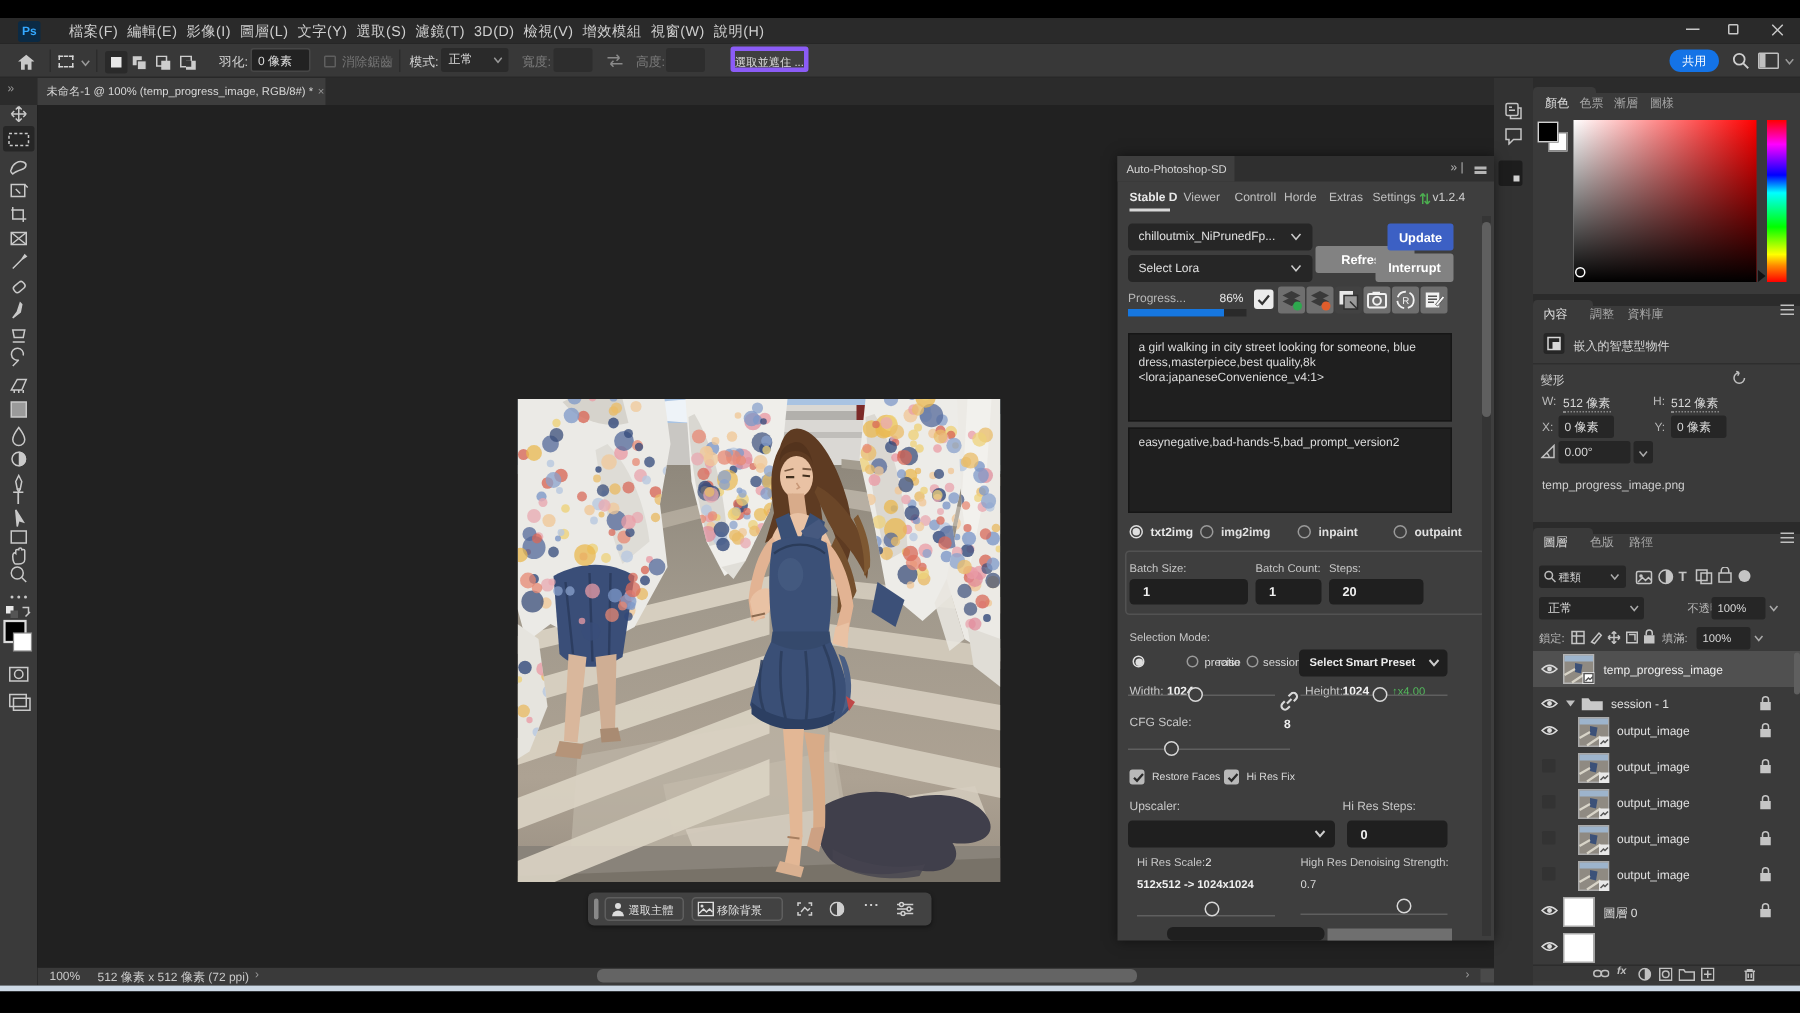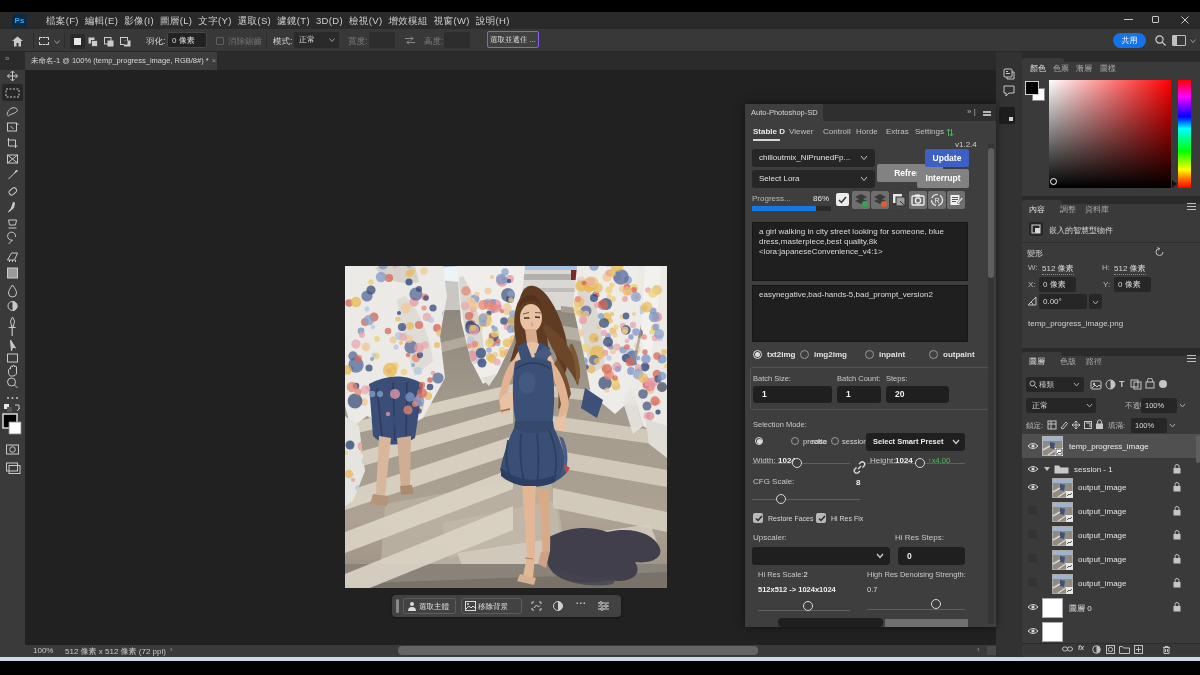--- a/index.html
+++ b/index.html
@@ -55,21 +55,21 @@
 <svg class="abs" style="left:329px;top:38px;" width="6" height="5">
       <path d="M0.5,0.5 L3,3.5 L5.5,0.5" stroke="#999" fill="none"></path>
     </svg>
 <div class="abs" style="left:348px;top:36px;color:#7c7c7c;font-size:8.5px;">寬度:</div>
 <div class="abs" style="left:369px;top:32px;width:26px;height:16px;background:#2d2d2d;border-radius:2px;"></div>
 <svg class="abs" style="left:404px;top:36px;" width="12" height="9">
       <path d="M1,2.5 h8 M9,2.5 l-2,-2 M9,2.5 l-2,2 M11,6.5 h-8 M3,6.5 l2,-2 M3,6.5 l2,2" stroke="#8a8a8a" fill="none"></path>
     </svg>
 <div class="abs" style="left:424px;top:36px;color:#7c7c7c;font-size:8.5px;">高度:</div>
 <div class="abs" style="left:444px;top:32px;width:26px;height:16px;background:#2d2d2d;border-radius:2px;"></div>
-<div class="abs" style="left:487px;top:31px;width:52px;height:17px;background:#404040;border:1px solid #8b5cf6;border-radius:2px;color:#ddd;font-size:7.5px;line-height:16px;text-align:center;">選取並遮住 ...</div>
+<div class="abs" style="left:487px;top:31px;width:52px;height:17px;background:#404040;border:3px solid #8b5cf6;border-radius:2px;color:#ddd;font-size:7.5px;line-height:16px;text-align:center;">選取並遮住 ...</div>
 <div class="abs" style="left:1113px;top:33px;width:33px;height:15px;background:#1473e6;border-radius:8px;color:#fff;font-size:8px;line-height:15px;text-align:center;">共用</div>
 <svg class="abs" style="left:1155px;top:35px;" width="11" height="11">
       <circle cx="4.5" cy="4.5" r="3.6" stroke="#cfcfcf" fill="none" stroke-width="1.2"></circle>
       <path d="M7.2,7.2 L10.5,10.5" stroke="#cfcfcf" stroke-width="1.2"></path>
     </svg>
 <div class="abs" style="left:1172px;top:35px;width:14px;height:11px;border:1px solid #c0c0c0;border-radius:1px;"></div>
 <div class="abs" style="left:1173px;top:36px;width:4px;height:9px;background:#c0c0c0;"></div>
 <svg class="abs" style="left:1190px;top:39px;" width="6" height="5">
       <path d="M0.5,0.5 L3,3.5 L5.5,0.5" stroke="#999" fill="none"></path>
     </svg>
@@ -1004,21 +1004,21 @@
 <div class="abs" style="left:8px;top:35px;width:27px;height:2px;background:#d8d8d8;"></div>
 <div class="abs" style="left:44px;top:23px;color:#c0c0c0;font-size:8px;">Viewer</div>
 <div class="abs" style="left:78px;top:23px;color:#c0c0c0;font-size:8px;">ControlI</div>
 <div class="abs" style="left:111px;top:23px;color:#c0c0c0;font-size:8px;">Horde</div>
 <div class="abs" style="left:141px;top:23px;color:#c0c0c0;font-size:8px;">Extras</div>
 <div class="abs" style="left:170px;top:23px;color:#c0c0c0;font-size:8px;">Settings</div>
 <svg class="abs" style="left:201px;top:24px;" width="8" height="9">
         <path d="M2.5,8 V1 M2.5,1 L0.8,3 M2.5,1 L4.2,3" stroke="#4caf50" fill="none"></path>
         <path d="M5.5,1 V8 M5.5,8 L3.8,6 M5.5,8 L7.2,6" stroke="#4caf50" fill="none"></path>
       </svg>
-<div class="abs" style="left:210px;top:36px;color:#cfcfcf;font-size:8px;">v1.2.4</div>
+<div class="abs" style="left:210px;top:23px;color:#cfcfcf;font-size:8px;">v1.2.4</div>
 <div class="abs" style="left:7px;top:45px;width:123px;height:18px;background:#262626;border-radius:3px;color:#e0e0e0;font-size:8px;line-height:18px;padding-left:7px;">chilloutmix_NiPrunedFp...</div>
 <svg class="abs" style="left:115px;top:51px;" width="8" height="6">
         <path d="M1,1 L4,4.5 L7,1" stroke="#ccc" fill="none"></path>
       </svg>
 <div class="abs" style="left:132px;top:45px;width:66px;height:18px;background:#828282;border-radius:2px;color:#fff;font-size:8.5px;font-weight:bold;line-height:18px;text-align:center;margin-top:15px;">Refresh</div>
 <div class="abs" style="left:180px;top:45px;width:44px;height:18px;background:#3c60c4;border-radius:2px;color:#fff;font-size:8.5px;font-weight:bold;line-height:18px;text-align:center;">Update</div>
 <div class="abs" style="left:7px;top:66px;width:123px;height:18px;background:#262626;border-radius:3px;color:#e0e0e0;font-size:8px;line-height:18px;padding-left:7px;">Select Lora</div>
 <svg class="abs" style="left:115px;top:72px;" width="8" height="6">
         <path d="M1,1 L4,4.5 L7,1" stroke="#ccc" fill="none"></path>
       </svg>

